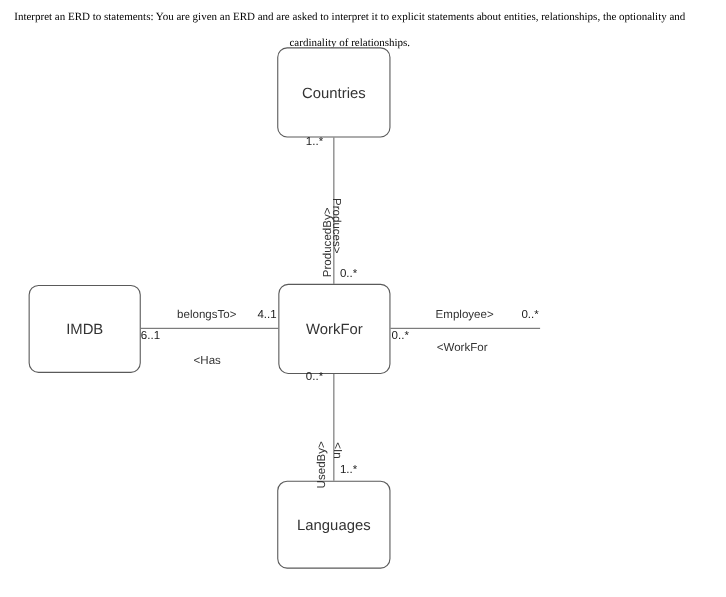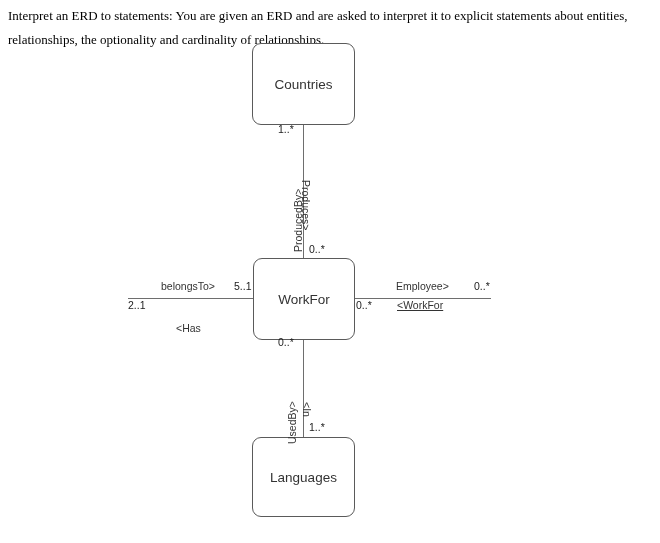--- a/index.html
+++ b/index.html
@@ -15,23 +15,24 @@
     overflow: hidden;
   }
 
   
   #prompt {
     position: absolute;
     left: 8px;
     top: 4px;
     width: 620px;
     font-family: "Liberation Serif", serif;
-    font-size: 13px;
+    font-size: 10px;
     line-height: 24px;
     color: #000000;
+    text-align: center;
   }
 
   
   #diagram {
     position: absolute;
     left: 0;
     top: 40px;
     width: 660px;
     height: 503px;
   }
@@ -122,21 +123,21 @@
   
   #card-imdb-end        { left: 128px; top: 259px; }
   #card-movies-left     { left: 234px; top: 240px; }
   #lbl-belongsto        { left: 161px; top: 240px; }
   #lbl-has              { left: 176px; top: 259px; margin-top: 23px; }
 
   
   #card-movies-right    { left: 356px; top: 259px; }
   #card-people-end      { left: 474px; top: 240px; }
   #lbl-employee         { left: 396px; top: 240px; }
-  #lbl-workfor          { left: 397px; top: 259px; text-decoration: underline; }
+  #lbl-workfor          { left: 397px; top: 270px; }
 </style>
 </head>
 <body>
 
 <div id="prompt">Interpret an ERD to statements: You are given an ERD and are asked to interpret it to explicit statements about entities, relationships, the optionality and cardinality of relationships.</div>
 
 <div id="diagram">
 
   <div class="line-v" id="line-countries-movies"></div>
   <div class="line-v" id="line-movies-languages"></div>
@@ -148,34 +149,37 @@
   </div>
 
   <div class="entity" id="entity-movies">
     <span class="entity-label">WorkFor</span>
   </div>
 
   <div class="entity" id="entity-languages">
     <span class="entity-label">Languages</span>
   </div>
 
+  <div class="entity" id="entity-imdb">
+    <span class="entity-label">IMDB</span>
+  </div>
 
 
   <span class="card" id="card-countries-end">1..*</span>
   <span class="card" id="card-movies-top">0..*</span>
   <span class="lbl rot-up" id="lbl-producedby">ProducedBy&gt;</span>
   <span class="lbl rot-down" id="lbl-produces">Produces&gt;</span>
 
   <span class="card" id="card-movies-bottom">0..*</span>
   <span class="card" id="card-languages-end">1..*</span>
   <span class="lbl rot-up" id="lbl-usedby">UsedBy&gt;</span>
   <span class="lbl rot-down" id="lbl-in">&lt;In</span>
 
-  <span class="card" id="card-imdb-end">2..1</span>
-  <span class="card" id="card-movies-left">5..1</span>
+  <span class="card" id="card-imdb-end">6..1</span>
+  <span class="card" id="card-movies-left">4..1</span>
   <span class="lbl" id="lbl-belongsto">belongsTo&gt;</span>
   <span class="lbl" id="lbl-has">&lt;Has</span>
 
   <span class="card" id="card-movies-right">0..*</span>
   <span class="card" id="card-people-end">0..*</span>
   <span class="lbl" id="lbl-employee">Employee&gt;</span>
   <span class="lbl" id="lbl-workfor">&lt;WorkFor</span>
 
 </div>
 

